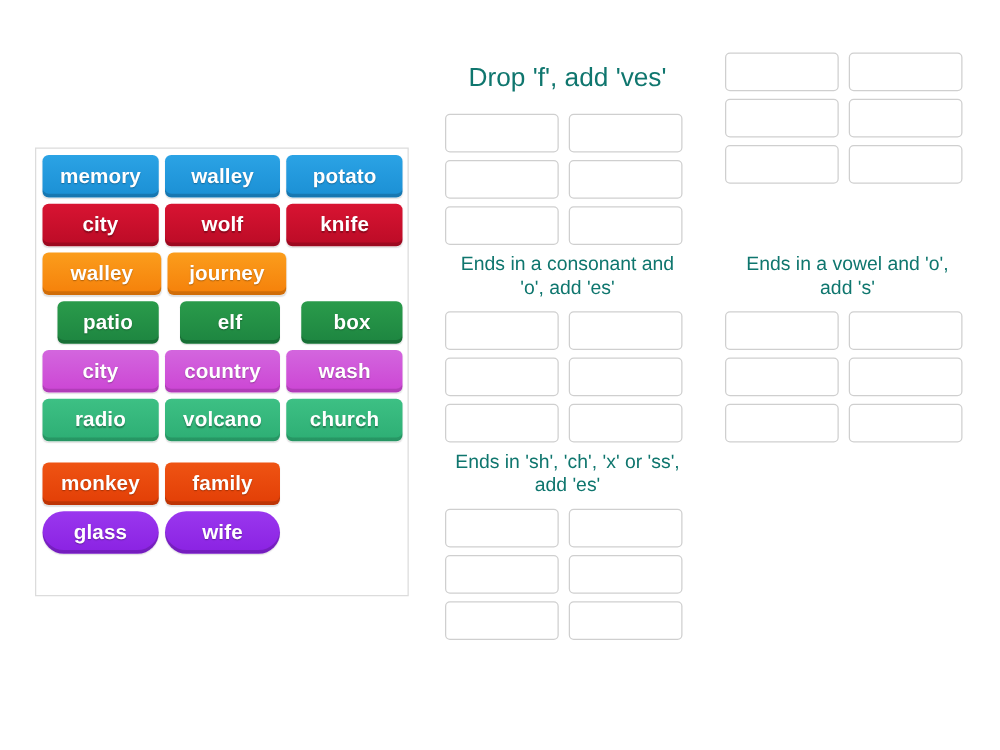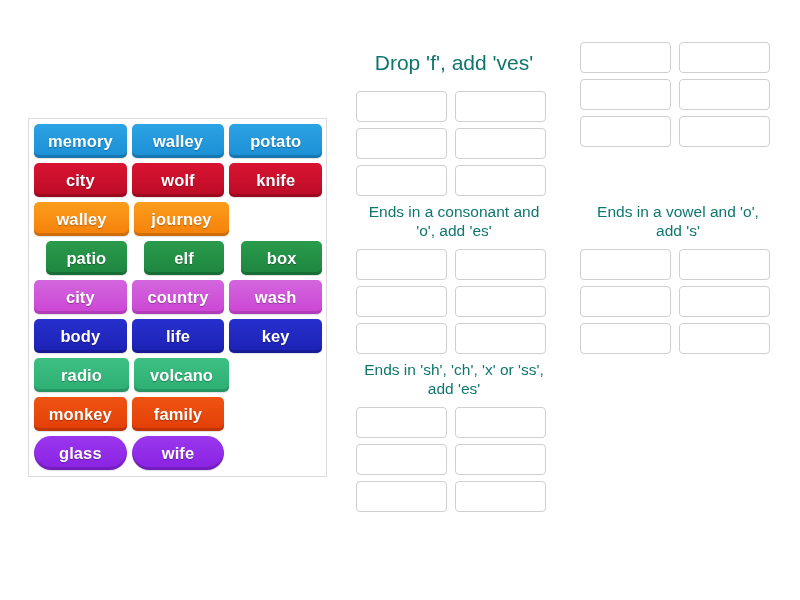--- a/index.html
+++ b/index.html
@@ -57,21 +57,21 @@
   }
 
   
   .c-blue    { background: linear-gradient(180deg,#2ba3e5 0%,#1b8fd4 100%); box-shadow: inset 0 -3px 0 rgba(0,0,0,0.17), 0 1px 1px rgba(0,0,0,0.12); }
   .c-red     { background: linear-gradient(180deg,#d81432 0%,#bb0b26 100%); box-shadow: inset 0 -3px 0 rgba(0,0,0,0.17), 0 1px 1px rgba(0,0,0,0.12); }
   .c-orange  { background: linear-gradient(180deg,#fb9d1c 0%,#f5800a 100%); box-shadow: inset 0 -3px 0 rgba(0,0,0,0.15), 0 1px 1px rgba(0,0,0,0.12); }
   .c-green   { background: linear-gradient(180deg,#2a9b4b 0%,#1d8540 100%); box-shadow: inset 0 -3px 0 rgba(0,0,0,0.17), 0 1px 1px rgba(0,0,0,0.12); margin-left: 12px; }
   .c-magenta { background: linear-gradient(180deg,#d366de 0%,#cc45d4 100%); box-shadow: inset 0 -3px 0 rgba(0,0,0,0.13), 0 1px 1px rgba(0,0,0,0.12); }
   .c-navy    { background: linear-gradient(180deg,#2730cd 0%,#1c21b4 100%); box-shadow: inset 0 -3px 0 rgba(0,0,0,0.17), 0 1px 1px rgba(0,0,0,0.12); }
   .c-teal    { background: linear-gradient(180deg,#3dc084 0%,#2dae74 100%); box-shadow: inset 0 -3px 0 rgba(0,0,0,0.14), 0 1px 1px rgba(0,0,0,0.12); }
-  .c-tomato  { background: linear-gradient(180deg,#ef5413 0%,#e23e06 100%); box-shadow: inset 0 -3px 0 rgba(0,0,0,0.16), 0 1px 1px rgba(0,0,0,0.12); }
+  .c-tomato  { background: linear-gradient(180deg,#ef5413 0%,#e23e06 100%); box-shadow: inset 0 -3px 0 rgba(0,0,0,0.16), 0 1px 1px rgba(0,0,0,0.12); margin-top: 12px; }
   .c-violet  { background: linear-gradient(180deg,#9a37ee 0%,#8a22e2 100%); box-shadow: inset 0 -3px 0 rgba(0,0,0,0.16), 0 1px 1px rgba(0,0,0,0.12); border-radius: 17px; }
 
   
   #categories {
     position: absolute;
     left: 356px;
     top: 42px;
     width: 420px;
     display: grid;
     grid-template-columns: 196px 196px;
@@ -135,27 +135,23 @@
       <div class="tile c-green">patio</div>
       <div class="tile c-green">elf</div>
       <div class="tile c-green">box</div>
     </div>
     <div class="tile-row">
       <div class="tile c-magenta">city</div>
       <div class="tile c-magenta">country</div>
       <div class="tile c-magenta">wash</div>
     </div>
     <div class="tile-row">
-      <div class="tile c-navy">body</div>
-      <div class="tile c-navy">life</div>
-      <div class="tile c-navy">key</div>
-    </div>
-    <div class="tile-row">
       <div class="tile c-teal">radio</div>
       <div class="tile c-teal">volcano</div>
+      <div class="tile c-teal">church</div>
     </div>
     <div class="tile-row">
       <div class="tile c-tomato">monkey</div>
       <div class="tile c-tomato">family</div>
       <div class="tile empty"></div>
     </div>
     <div class="tile-row">
       <div class="tile c-violet">glass</div>
       <div class="tile c-violet">wife</div>
       <div class="tile empty"></div>

